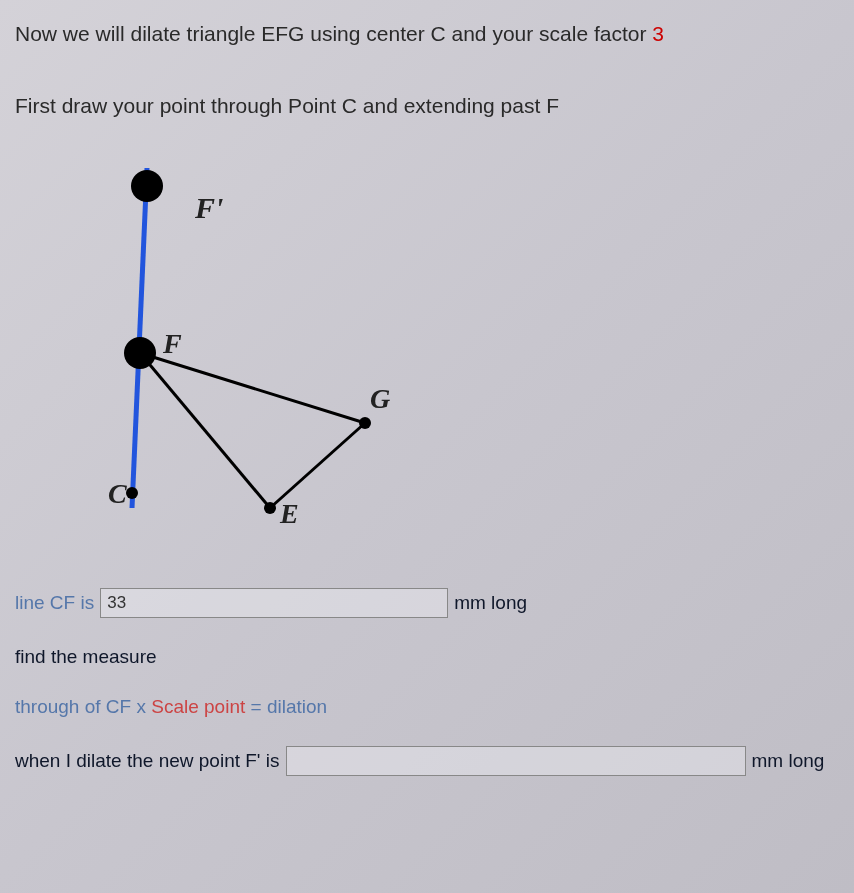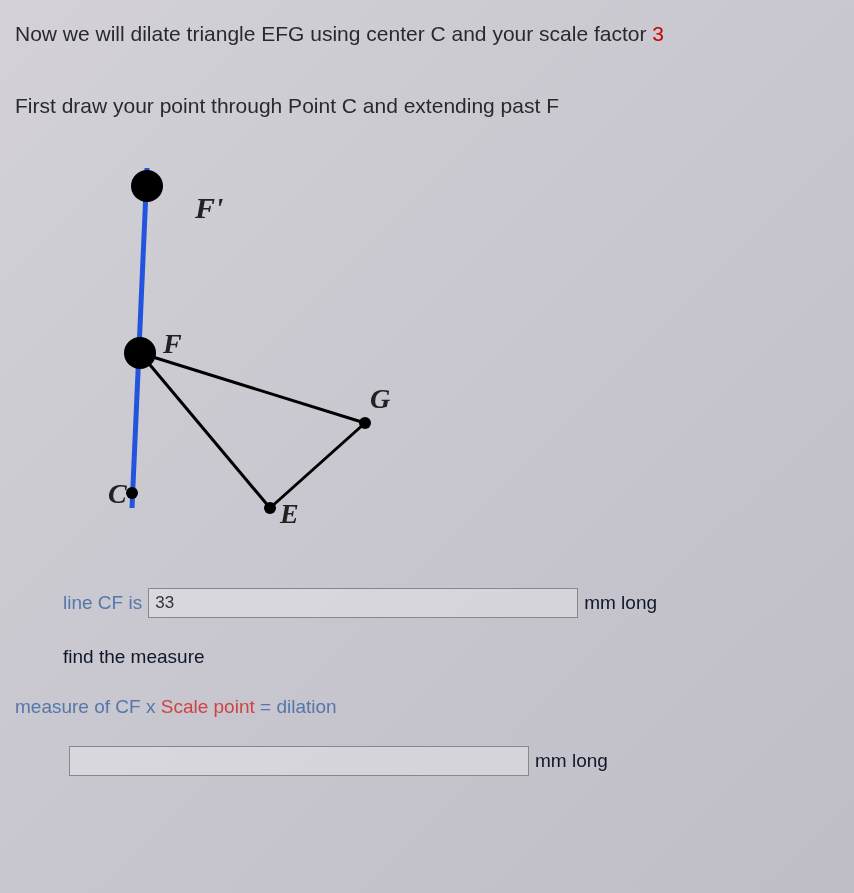--- a/index.html
+++ b/index.html
@@ -36,42 +36,41 @@
       width: 400px;
       height: 400px;
       margin-left: 70px;
       margin-bottom: 40px;
     }
     .form-row {
       display: flex;
       align-items: center;
       margin-bottom: 28px;
       font-size: 19px;
-      margin-left: 48px;
     }
     .text-blue {
       color: #5577aa;
     }
     .text-red {
       color: #cc4444;
     }
     .text-gray {
       color: #0f172a;
     }
     .input-box {
       border: 1px solid #888;
       background: rgba(240,240,245,0.4);
       height: 30px;
       padding: 2px 6px;
       font-size: 17px;
       font-family: Arial, sans-serif;
       color: #333;
     }
     .input-cf {
-      width: 430px;
+      width: 348px;
       margin: 0 6px;
     }
     .input-fprime {
       width: 460px;
       margin: 0 6px;
     }
     .formula-row {
       font-size: 19px;
       margin-bottom: 28px;
     }
@@ -112,21 +111,22 @@
   <span class="text-blue">line CF is</span>
   <input type="text" class="input-box input-cf" value="33" style="">
   <span class="text-gray">mm long</span>
 </div>
 
 <div class="form-row text-gray">
   <span>find the measure</span>
 </div>
 
 <div class="formula-row">
-  <span class="text-blue">measure of CF  x  </span>
+  <span class="text-blue">through of CF  x  </span>
   <span class="text-red">Scale point</span>
   <span class="text-blue"> = dilation</span>
 </div>
 
 <div class="form-row">
+  <span class="text-gray">when I  dilate the new point F' is</span>
   <input type="text" class="input-box input-fprime" value="" style="">
   <span class="text-gray">mm long</span>
 </div>
 
 </body></html>

